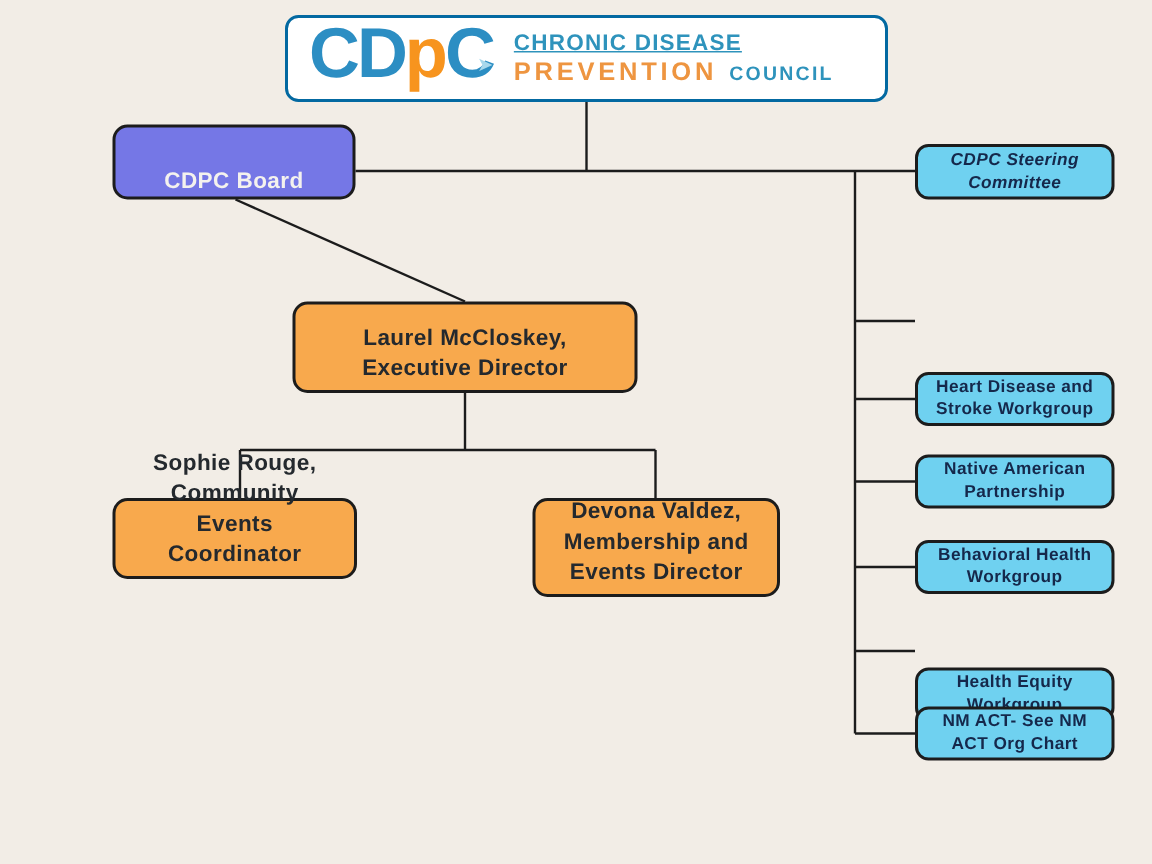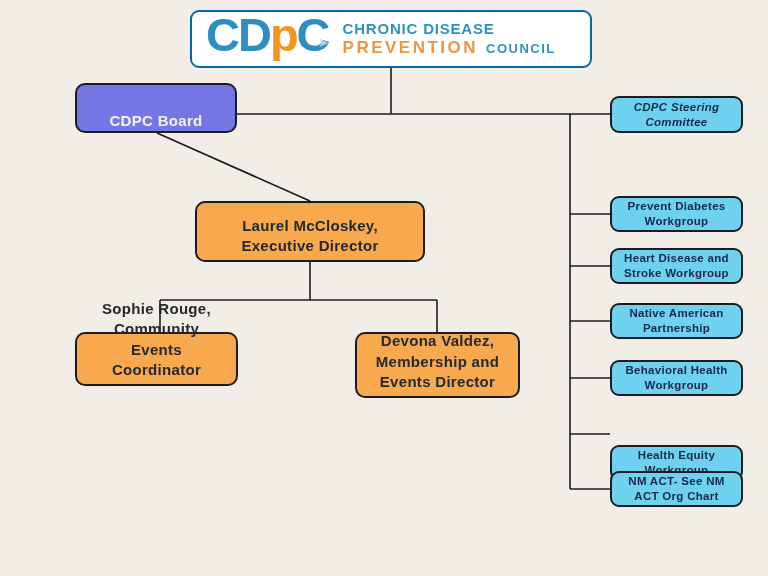--- a/index.html
+++ b/index.html
@@ -44,21 +44,21 @@
   .wm-blue{color:#2C8EC3;}
   .wm-orange{color:#F7941E;}
   .wm-arrow{
     position:absolute;
     left:112px;top:22px;
     font-size:13px;color:#A8D8EC;
     letter-spacing:0;
   }
   .logo-text{margin-left:14px;white-space:nowrap;}
   .logo-line1{
-    color:#2E93BC;font-size:15px;font-weight:bold;letter-spacing:0.8px;
+    color:#2E93BC;font-size:15px;font-weight:bold;letter-spacing:0.8px;text-decoration:underline;
   }
   .logo-line2{margin-top:1px;}
   .logo-prev{
     color:#EE9540;font-size:17px;font-weight:bold;letter-spacing:2.5px;
   }
   .logo-council{
     color:#2E93BC;font-size:13px;font-weight:bold;letter-spacing:1.5px;
     margin-left:8px;
   }
   .board{
@@ -138,23 +138,20 @@
     <span>Sophie Rouge, Community Events Coordinator</span>
   </div>
 
   <div class="node staff staff2">
     <span>Devona Valdez, Membership and Events Director</span>
   </div>
 
   <div class="node bluebox" style="top:96px;height:37px;font-style:italic;">
     <span>CDPC Steering Committee</span>
   </div>
-  <div class="node bluebox" style="top:196px;">
-    <span>Prevent Diabetes Workgroup</span>
-  </div>
   <div class="node bluebox" style="top:248px;">
     <span>Heart Disease and Stroke Workgroup</span>
   </div>
   <div class="node bluebox" style="top:303px;">
     <span>Native American Partnership</span>
   </div>
   <div class="node bluebox" style="top:360px;">
     <span>Behavioral Health Workgroup</span>
   </div>
   <div class="node bluebox" style="top:416px;margin-top:29px;">

